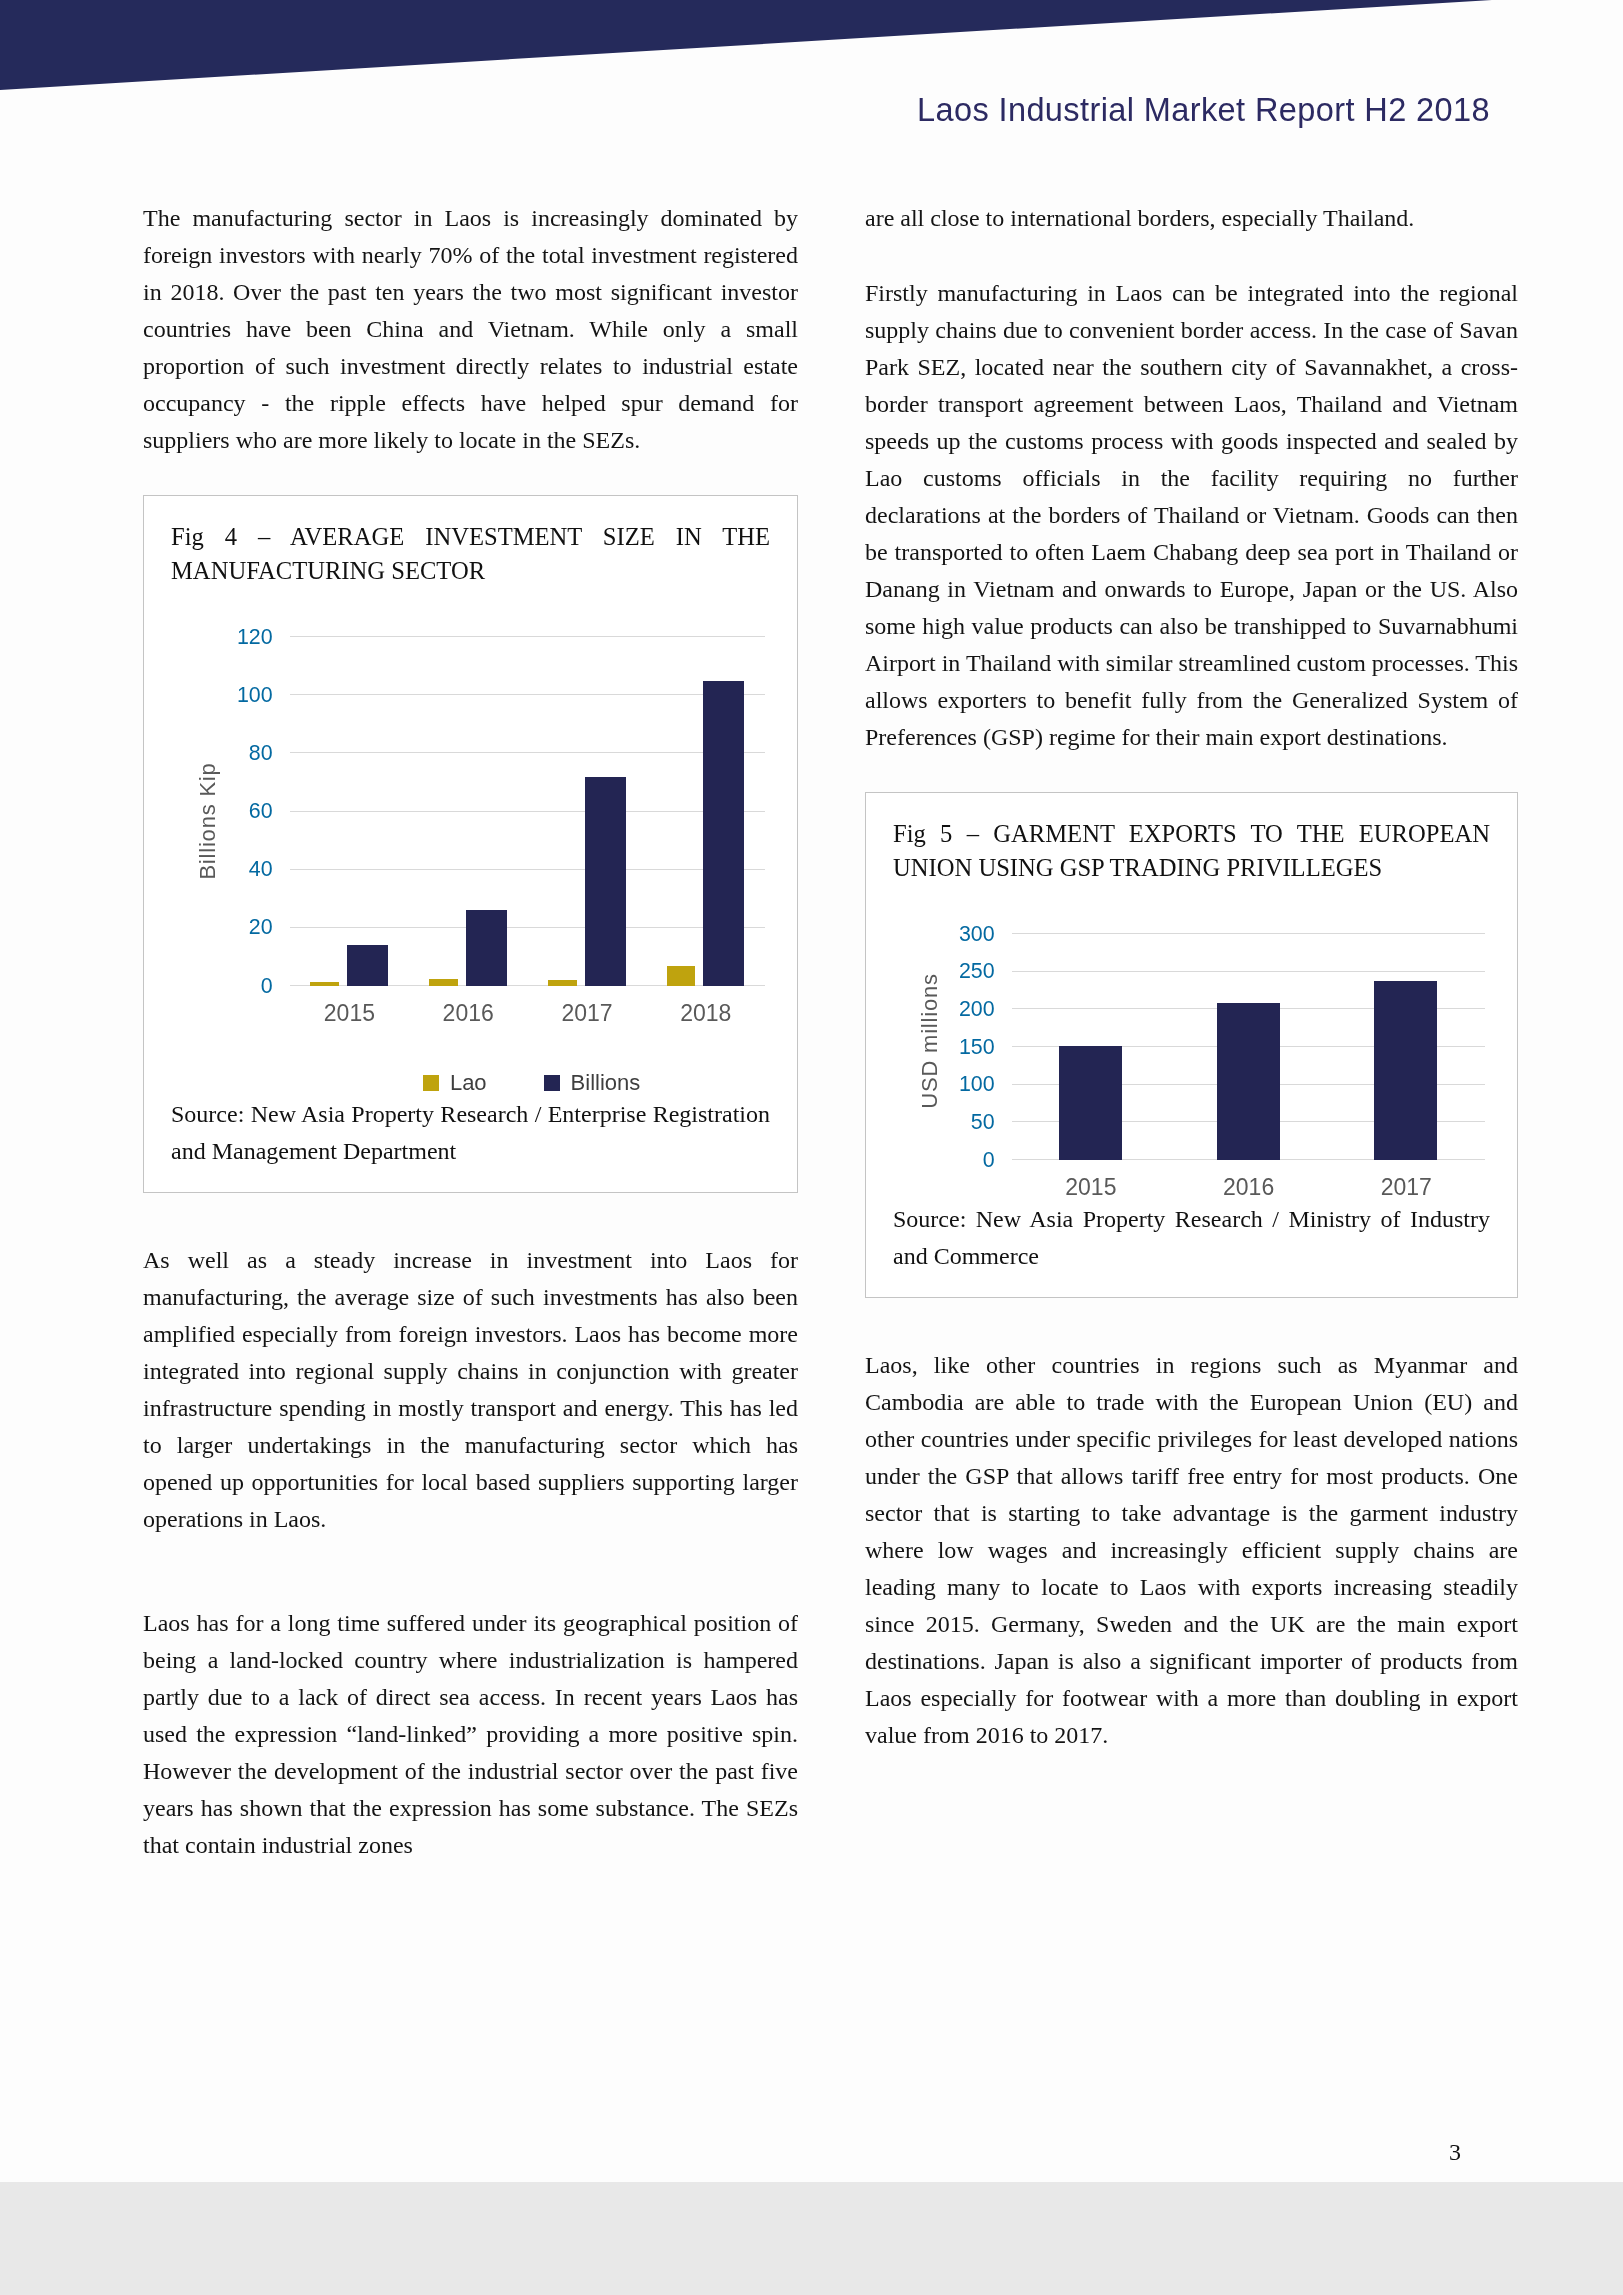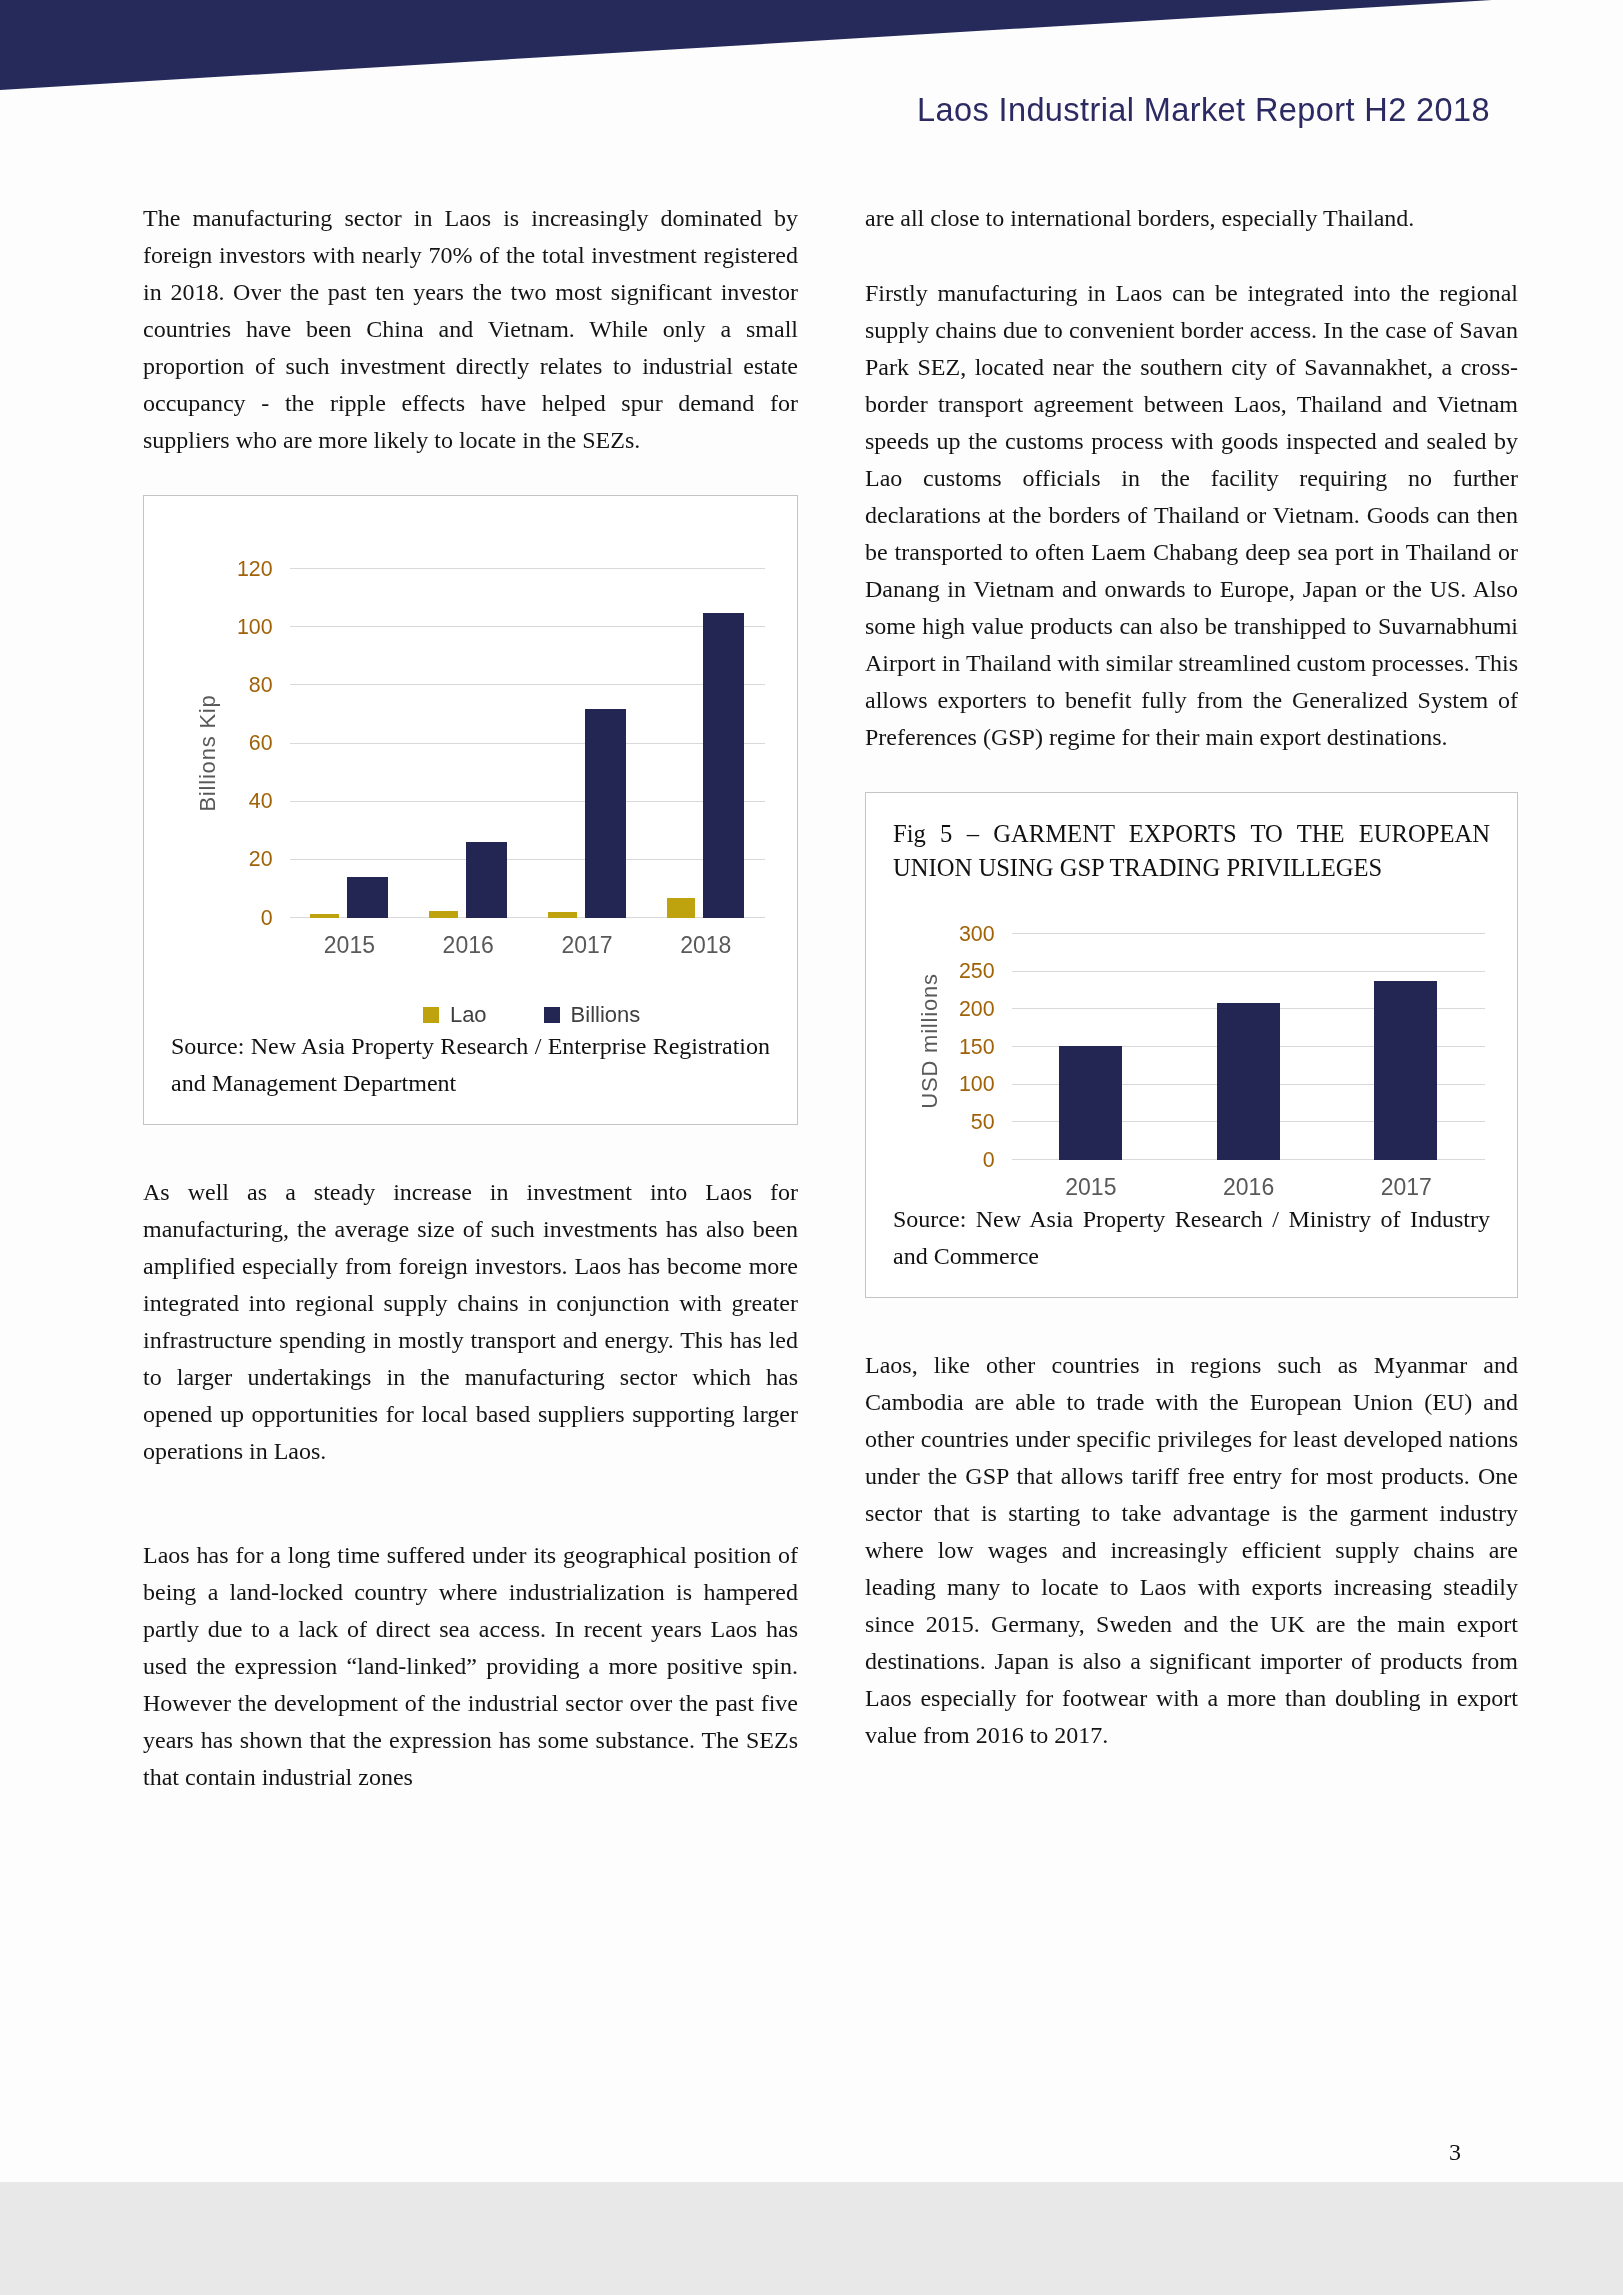--- a/index.html
+++ b/index.html
@@ -22,21 +22,21 @@
           color:#1F3864;text-align:left;letter-spacing:0.2px;}
   .figbox{border:1.6px solid #C4C4C4;background:#FFFFFF;padding:24px 27px 22px;margin-top:36px;}
   .figtitle{margin:0;font-size:24.6px;line-height:34px;font-weight:400;text-align:justify;color:#111;}
   .chart{position:relative;padding-left:119px;margin:49px 4.8px 0 0;}
   .ylab{position:absolute;left:24px;top:40%;transform:translateY(-50%) rotate(180deg);
         writing-mode:vertical-rl;font-family:"Liberation Sans",sans-serif;font-size:22px;
         color:#595959;letter-spacing:0.8px;white-space:nowrap;}
   .plot{position:relative;}
   .gridline{position:absolute;left:0;right:0;height:0;border-top:1.6px solid #D9D9D9;}
   .tick{position:absolute;right:calc(100% + 17.4px);transform:translateY(50%);
-        font-family:"Liberation Sans",sans-serif;font-size:21.4px;color:#a16207;line-height:1;}
+        font-family:"Liberation Sans",sans-serif;font-size:21.4px;color:#0369a1;line-height:1;}
   .cluster{position:absolute;bottom:0;display:flex;align-items:flex-end;}
   .bar{display:block;}
   .xrow{display:flex;margin-top:14.3px;}
   .xlab{flex:1;text-align:center;font-family:"Liberation Sans",sans-serif;font-size:23px;color:#595959;}
   .legend{display:flex;justify-content:center;gap:49px;margin-top:43px;}
   .legend-item{display:flex;align-items:center;gap:11px;
         font-family:"Liberation Sans",sans-serif;font-size:22px;color:#3f3f3f;margin-left:8px;}
   .swatch{width:16px;height:16px;display:inline-block;}
   .source{margin:44px 0 0;font-size:23px;line-height:33px;text-align:left;color:#111;}
   .source-lg{margin-top:76px;}
@@ -48,20 +48,21 @@
 <div class="page">
 
   <div class="banner"></div>
 
   <h1 class="report-title">Laos Industrial Market Report H2 2018</h1>
 
   <div class="col col-left">
     <p>The manufacturing sector in Laos is increasingly dominated by foreign investors with nearly 70% of the total investment registered in 2018. Over the past ten years the two most significant investor countries have been China and Vietnam. While only a small proportion of such investment directly relates to industrial estate occupancy - the ripple effects have helped spur demand for suppliers who are more likely to locate in the SEZs.</p>
 
     <section class="figbox">
+      <h3 class="figtitle">Fig 4 – AVERAGE INVESTMENT SIZE IN THE MANUFACTURING SECTOR</h3>
       <div class="chart" id="fig4-chart">
           <div class="ylab">Billions Kip</div>
           <div class="plot" style="height: 349px;">
             <div class="gridline" style="bottom: 0%;"></div>
             <div class="tick" style="bottom: 0%;">0</div>
             <div class="gridline" style="bottom: 16.6667%;"></div>
             <div class="tick" style="bottom: 16.6667%;">20</div>
             <div class="gridline" style="bottom: 33.3333%;"></div>
             <div class="tick" style="bottom: 33.3333%;">40</div>
             <div class="gridline" style="bottom: 50%;"></div>

